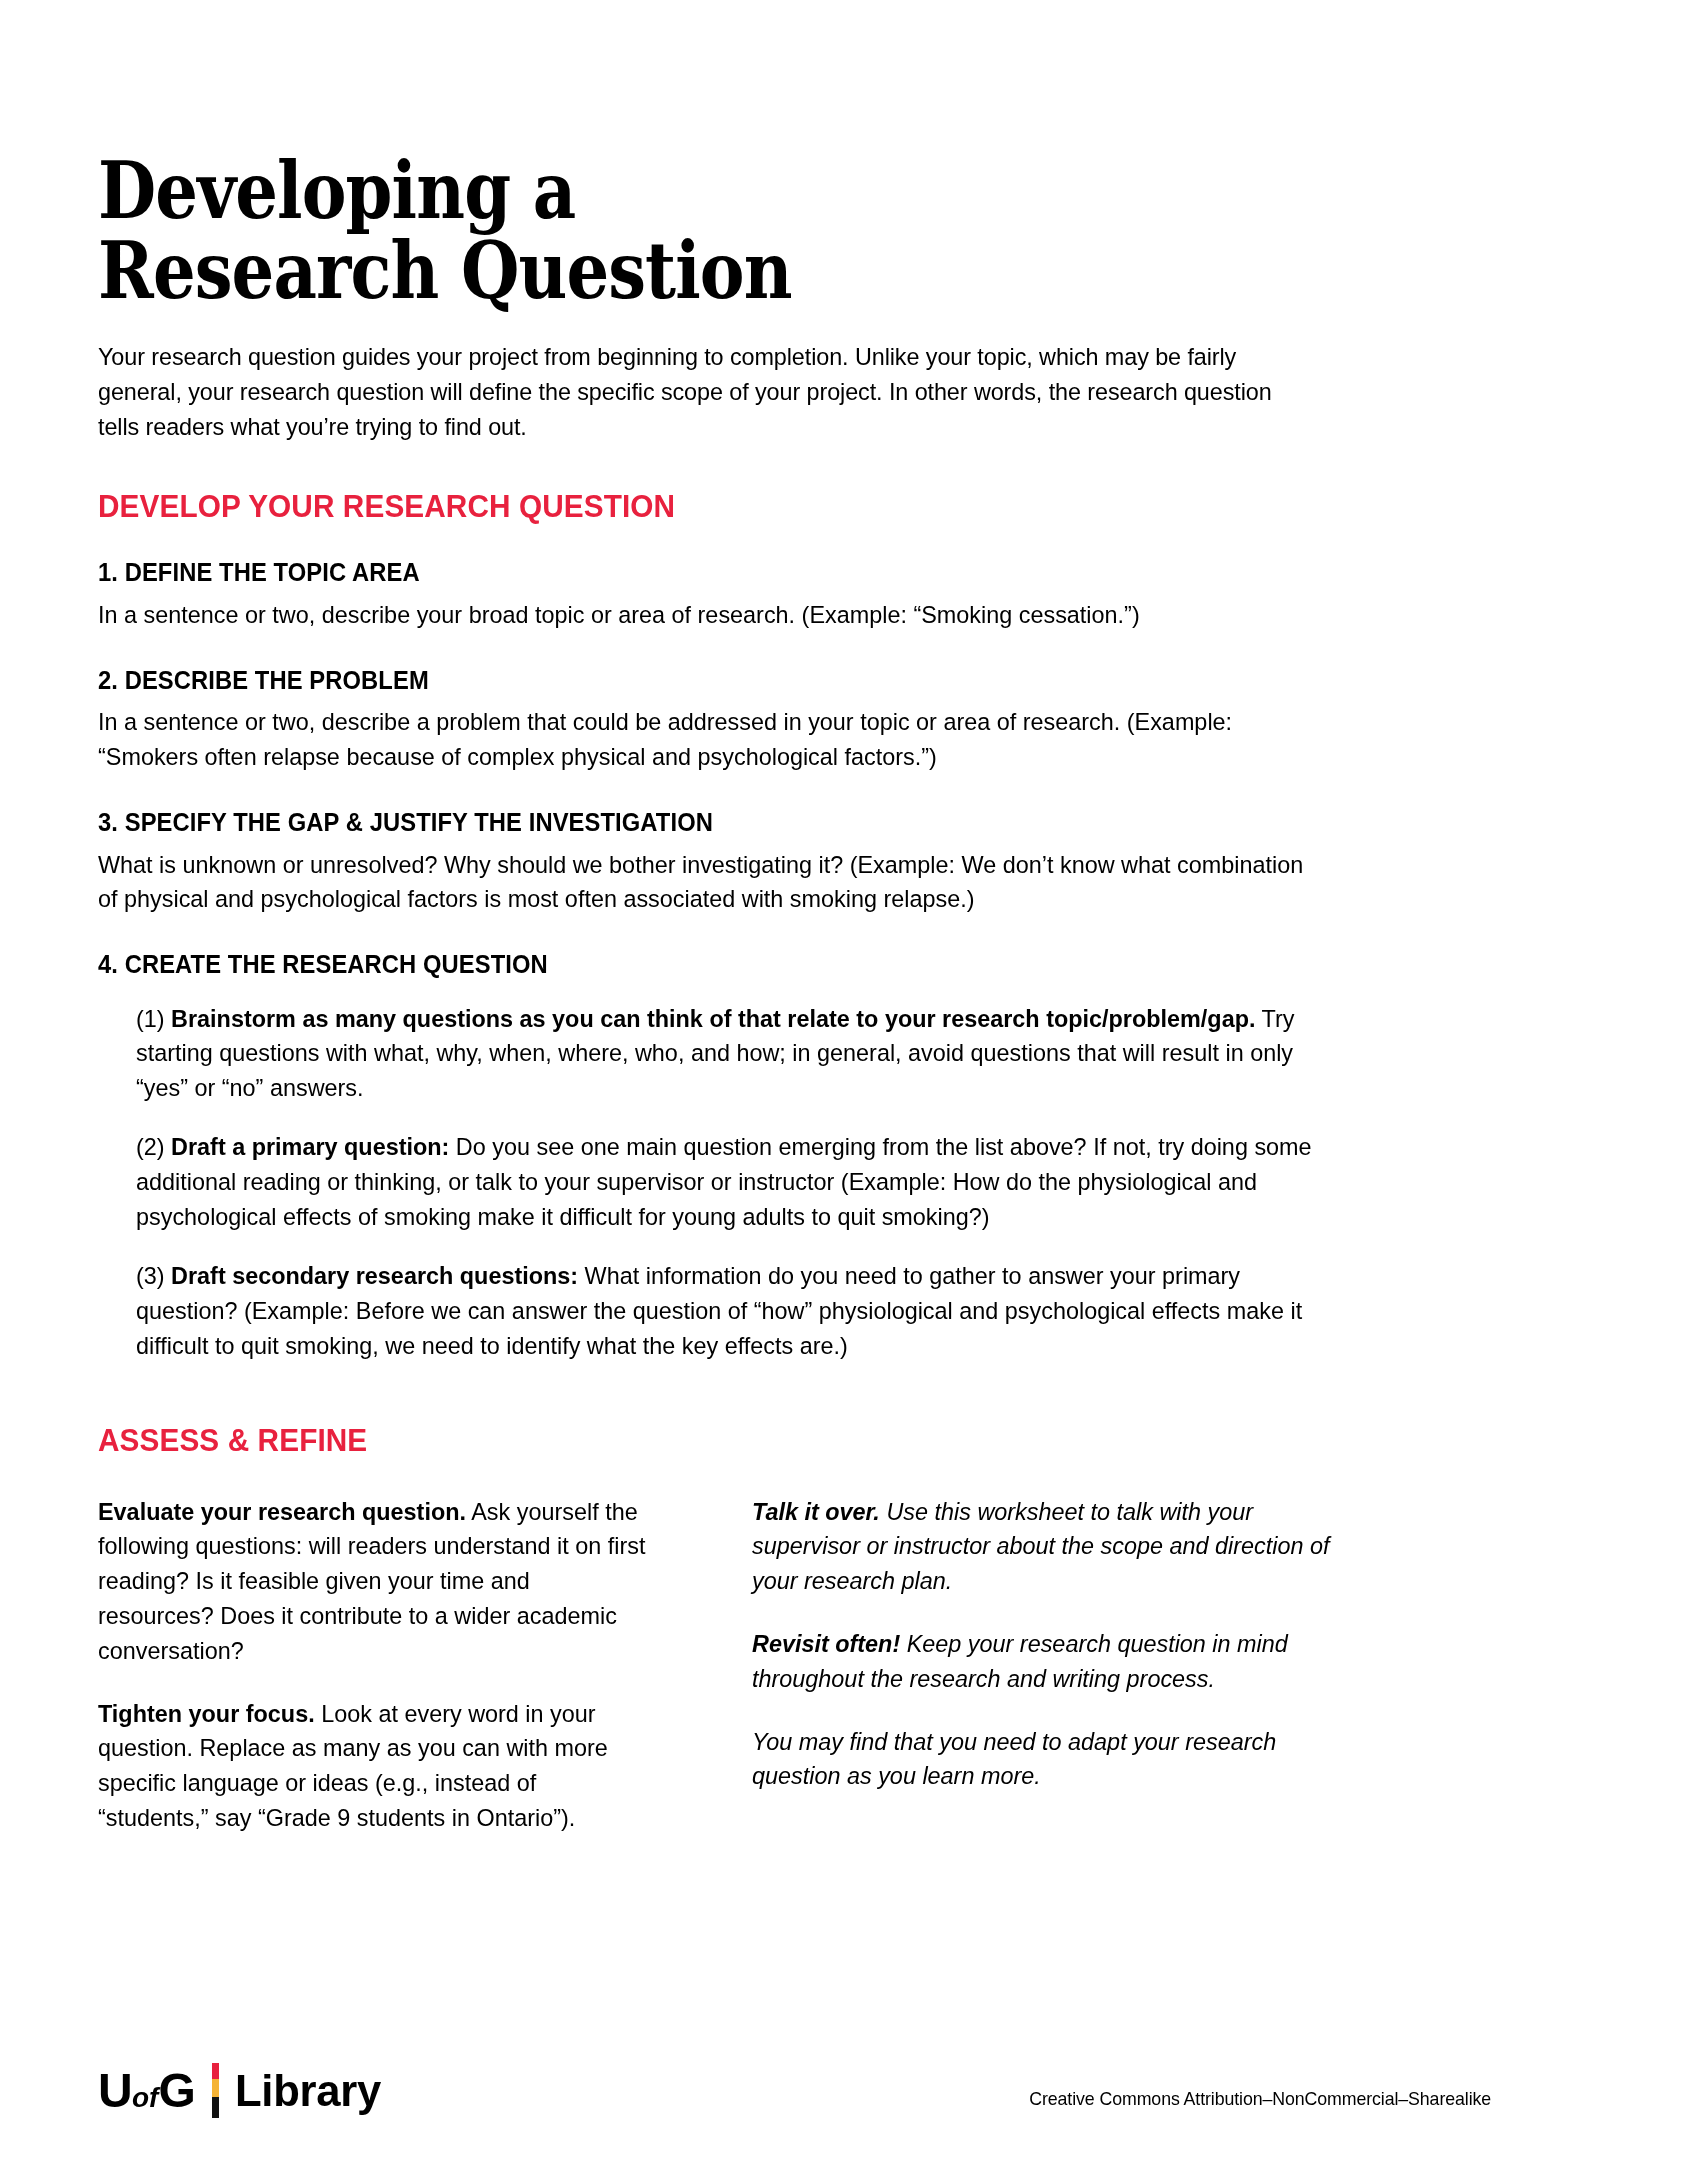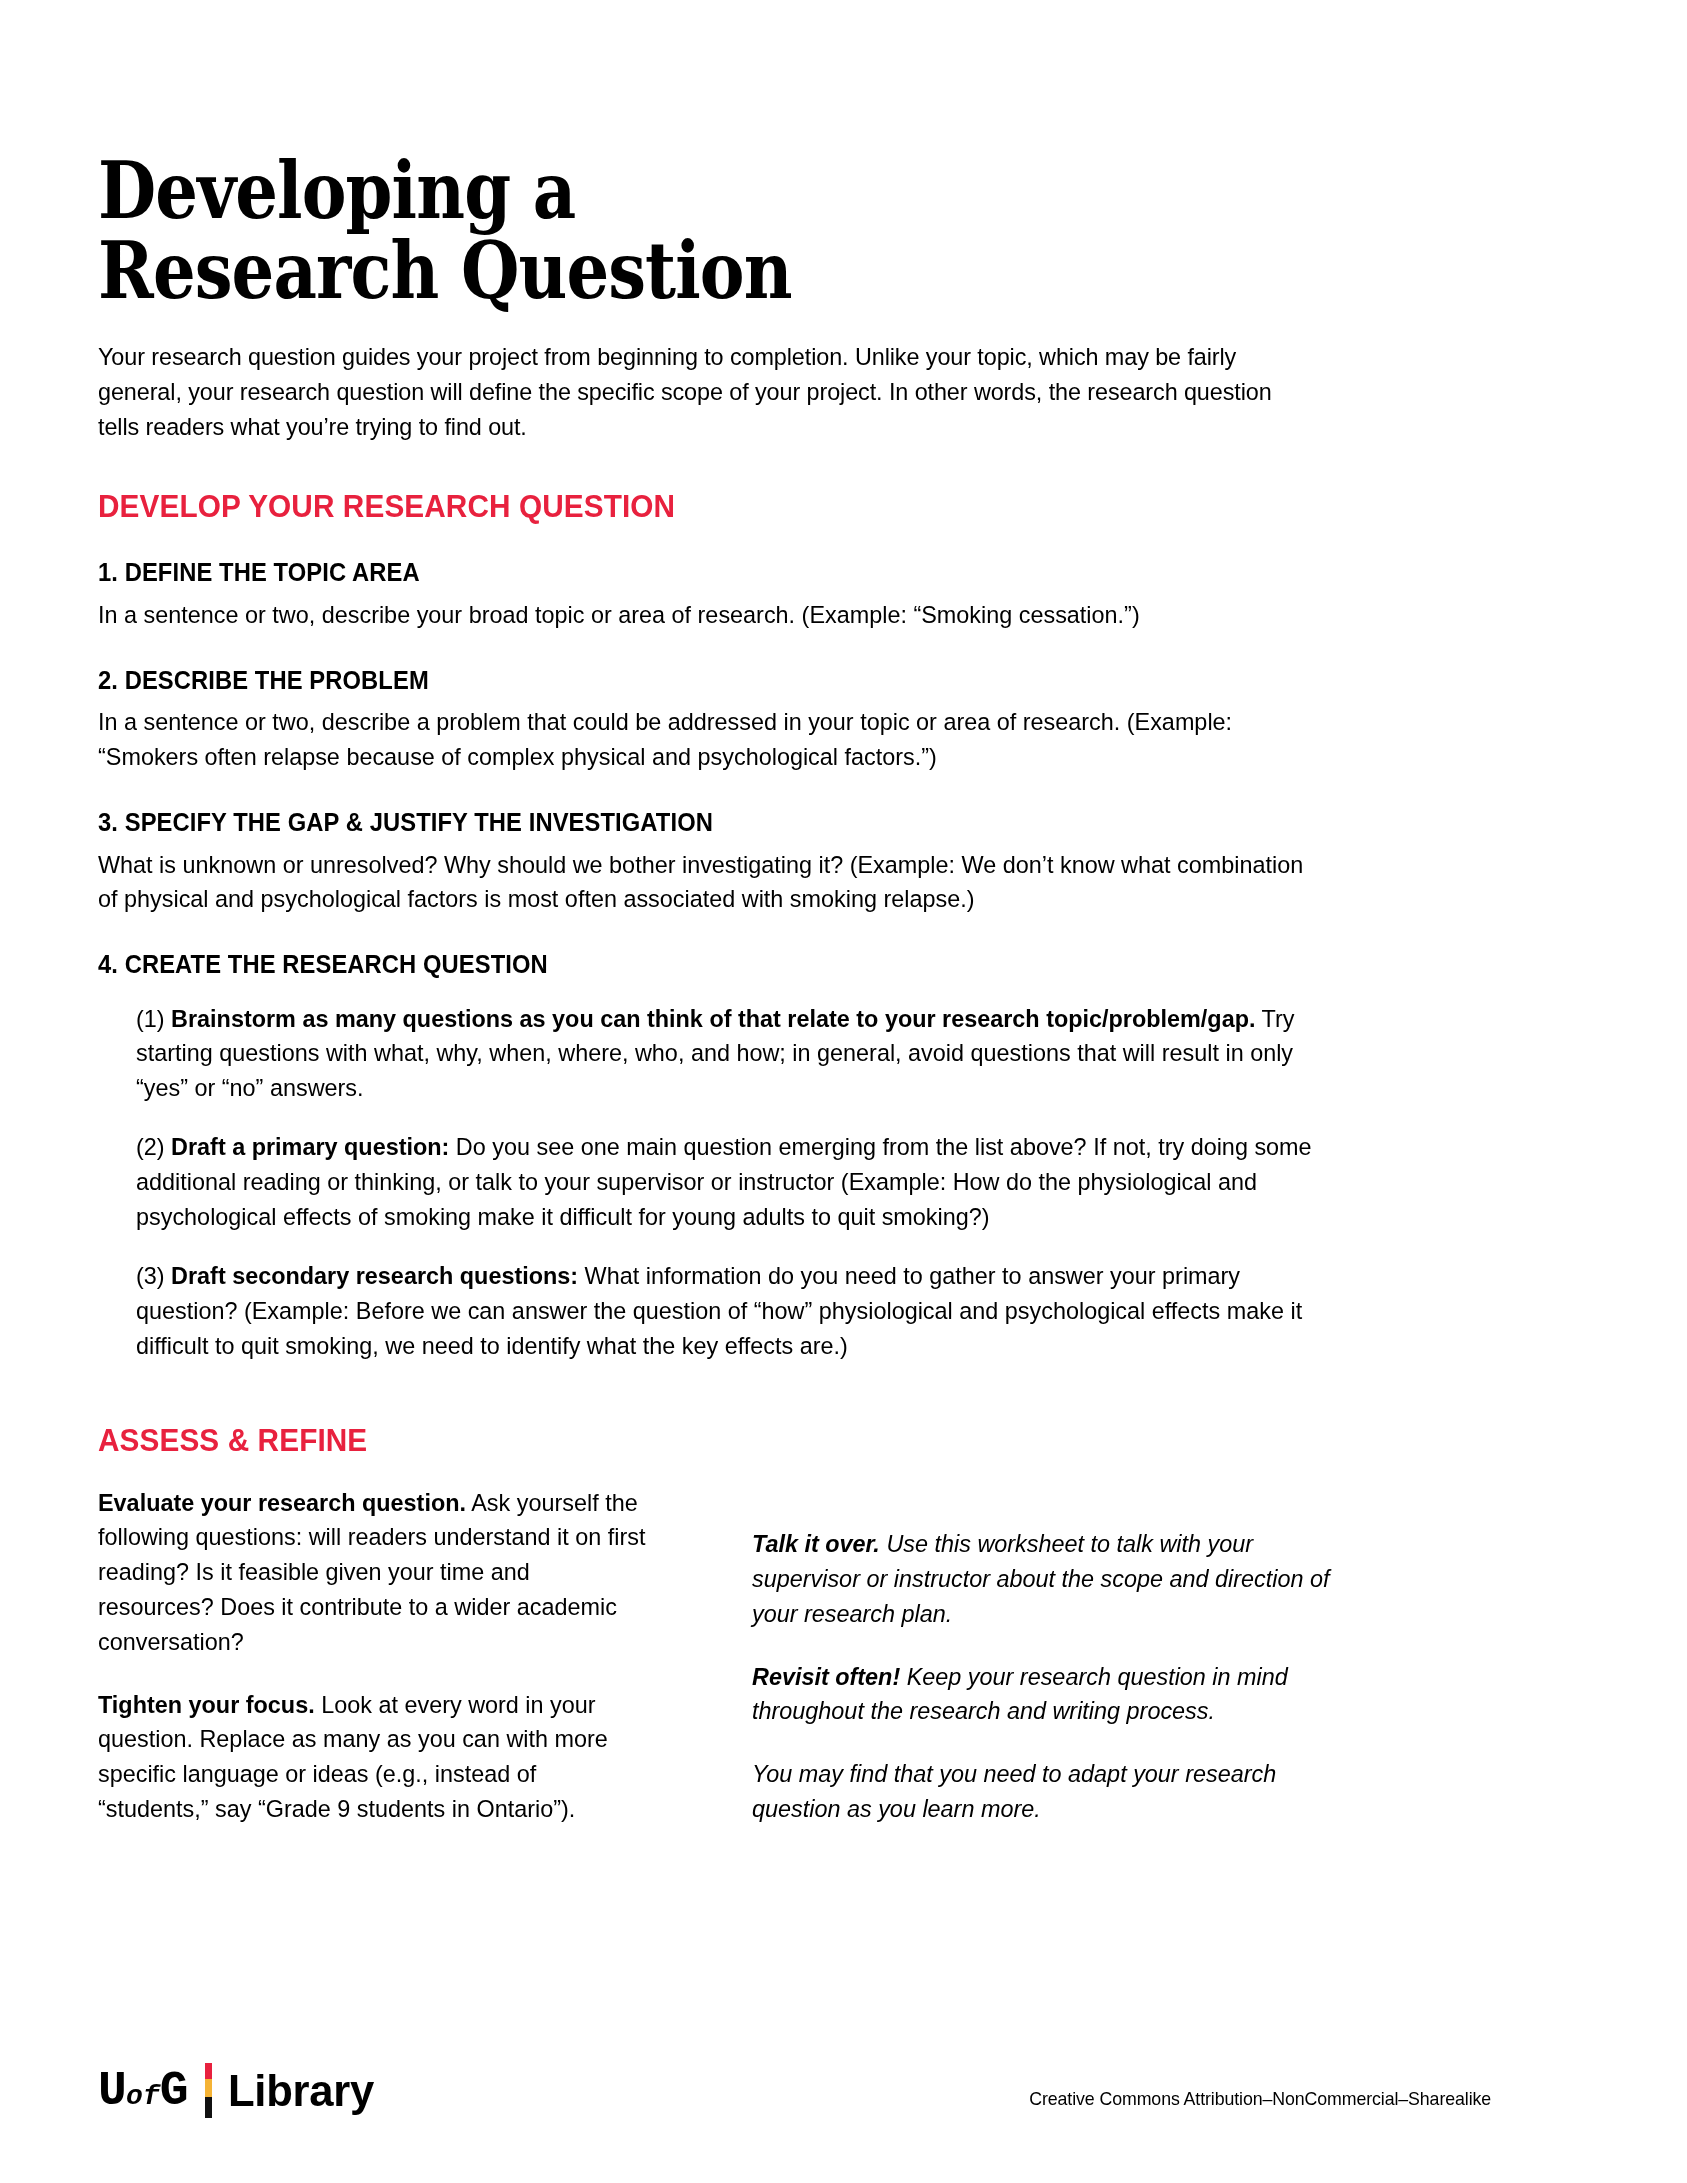--- a/index.html
+++ b/index.html
@@ -100,23 +100,22 @@
     line-height: 1.42;
     width: 1257px;
     transform: scaleX(0.955);
     transform-origin: left top;
   }
   .substep b { font-weight: bold; }
 
   
   .columns {
     display: flex;
-    margin-top: 27px;
+    margin-top: 36px;
     width: 1297px;
-    align-items: flex-end;
   }
   .col {
     width: 50%;
     box-sizing: border-box;
   }
   .col-left  { padding-right: 73px; }
   .col-right { padding-left: 5.3px; font-style: italic; }
 
   .col p {
     font-size: 24.5px;
@@ -137,21 +136,21 @@
   }
   .logo {
     position: absolute;
     left: 0;
     bottom: 0;
     display: flex;
     align-items: center;
     height: 57px;
   }
   .logo-uofg {
-    font-family: Liberation Mono, monospace;
+    font-family: Liberation Sans, sans-serif;
     font-weight: bold;
     font-size: 48px;
     line-height: 1;
     letter-spacing: -0.7px;
     color: #000;
     white-space: nowrap;
   }
   .logo-uofg .of {
     font-style: italic;
     font-size: 28px;

